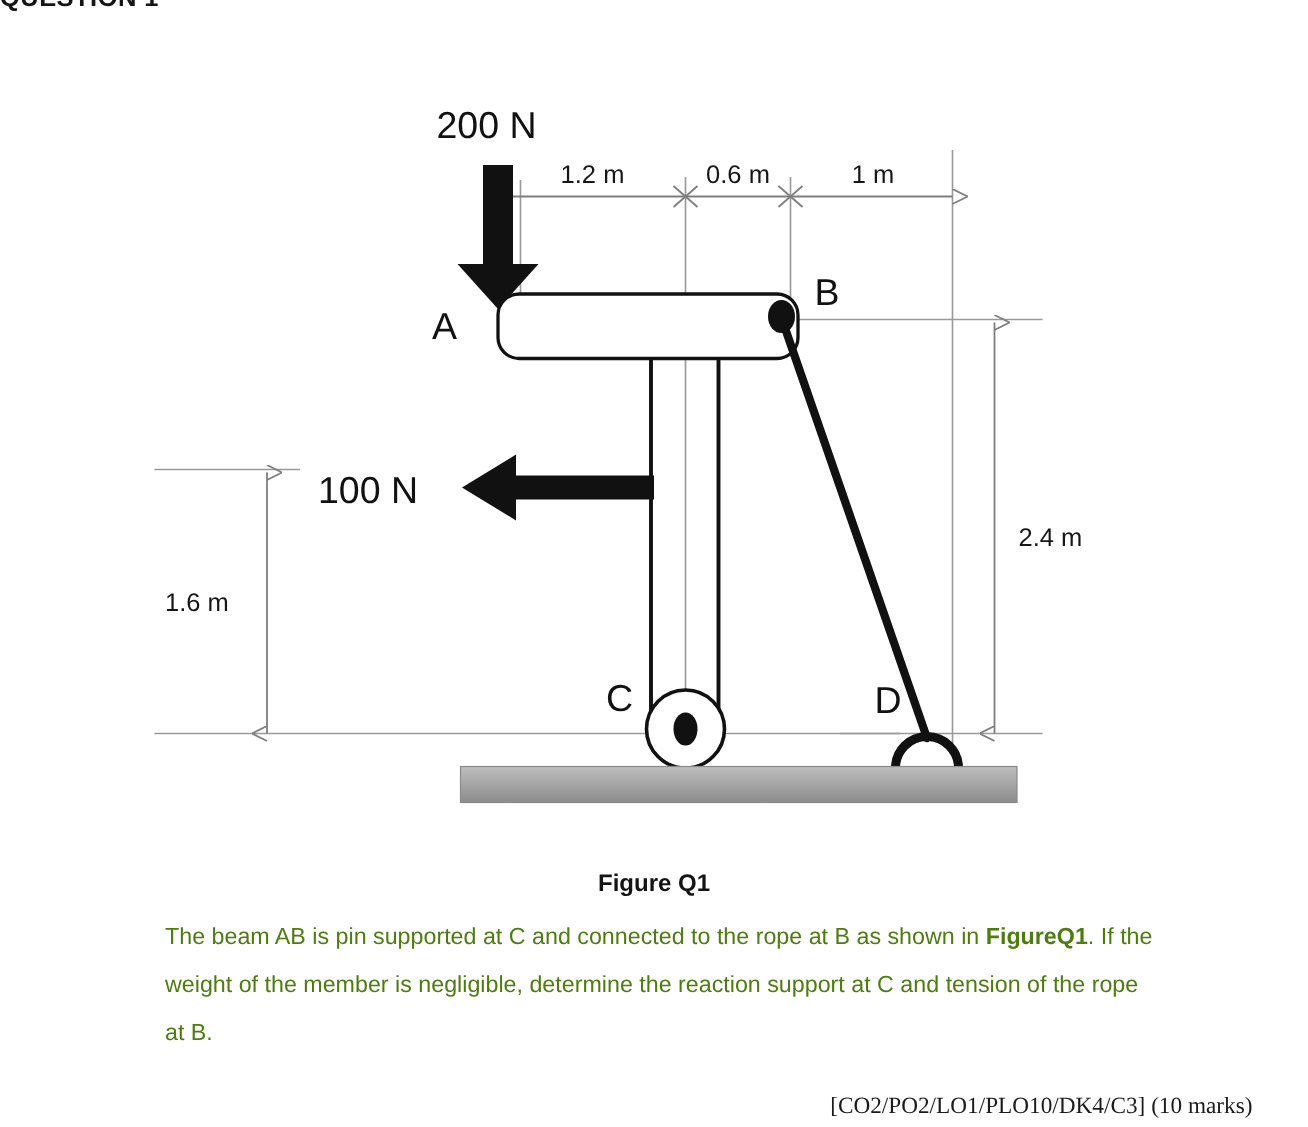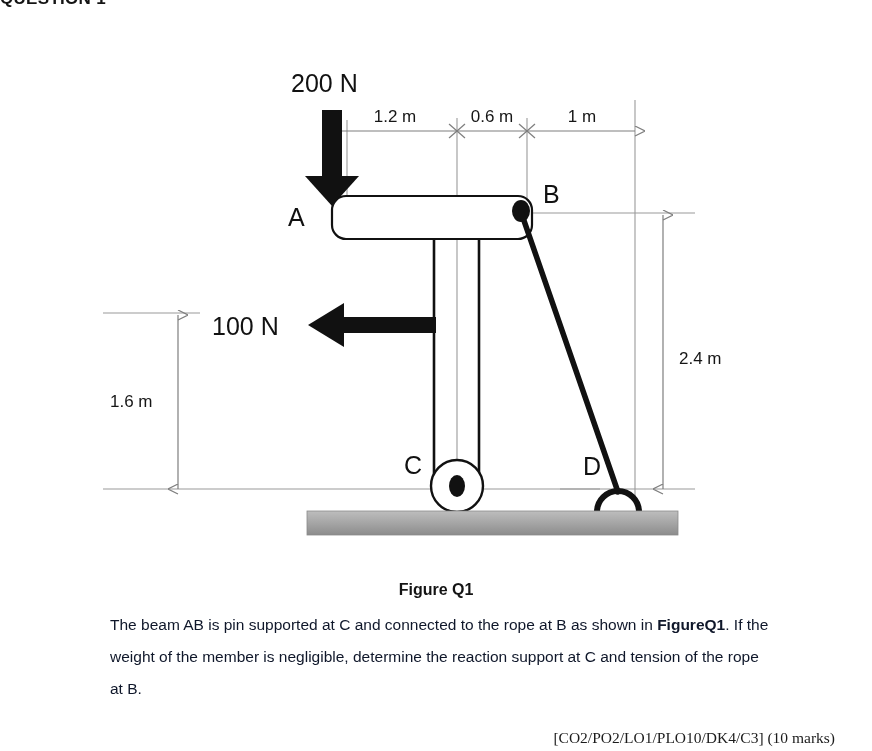--- a/index.html
+++ b/index.html
@@ -64,21 +64,21 @@
   }
 
   
   .question-body {
     position: absolute;
     left: 110px;
     top: 609px;
     width: 660px;
     font-size: 15.5px;
     line-height: 32px;
-    color: #0f172a;
+    color: #4d7c0f;
   }
   .question-body b {
     font-weight: bold;
   }
 
   .marks-line {
     position: absolute;
     left: 110px;
     top: 729px;
     width: 725px;

